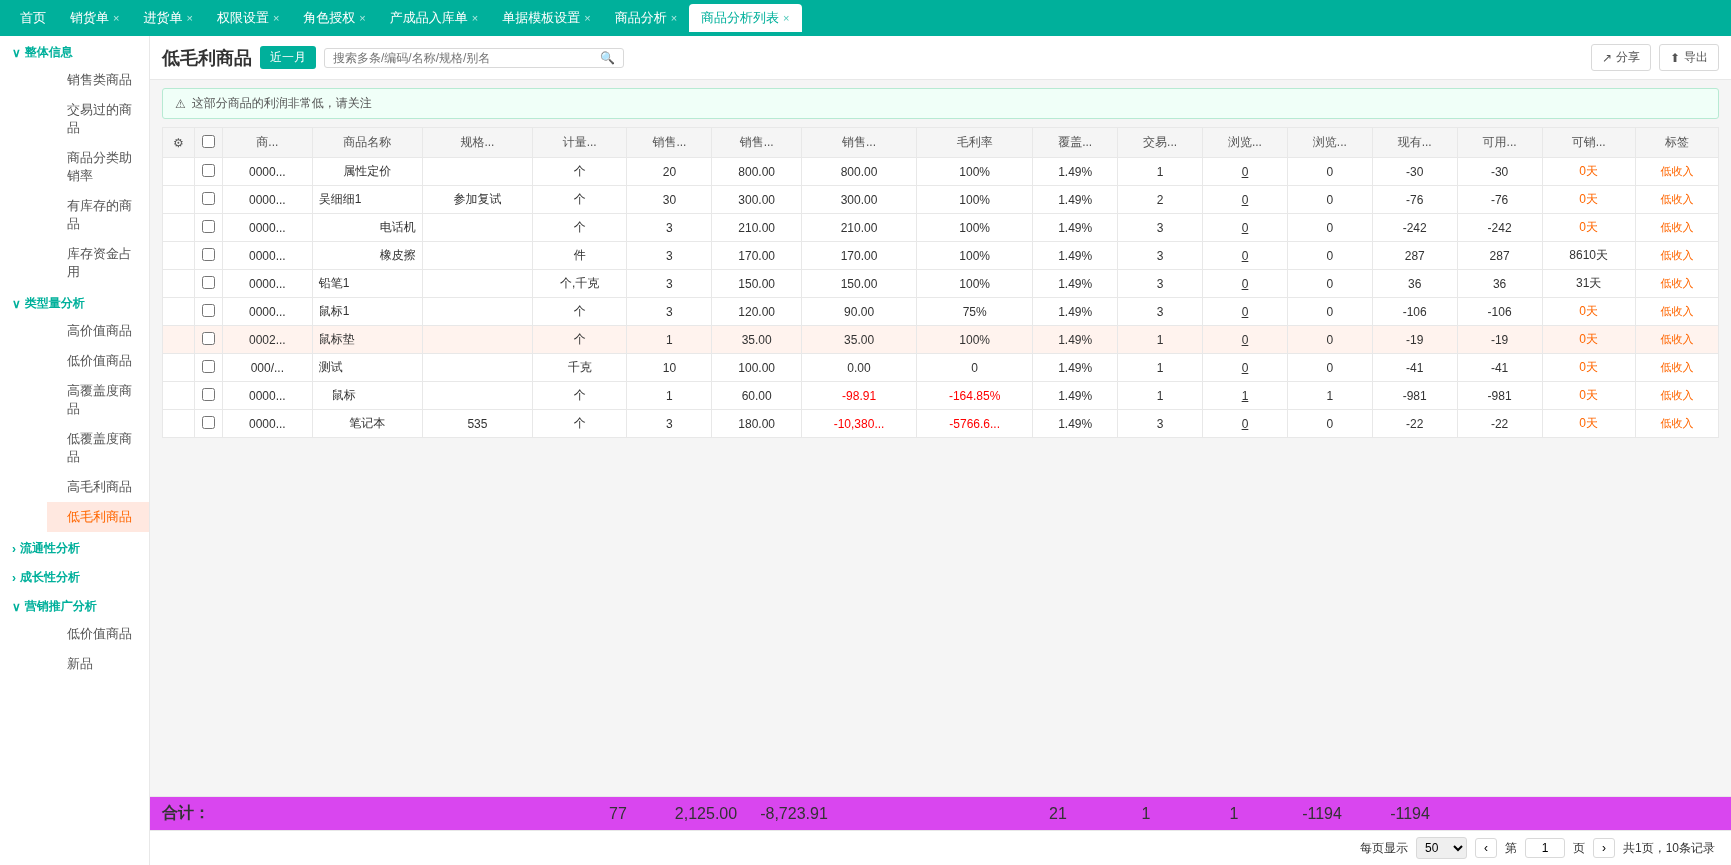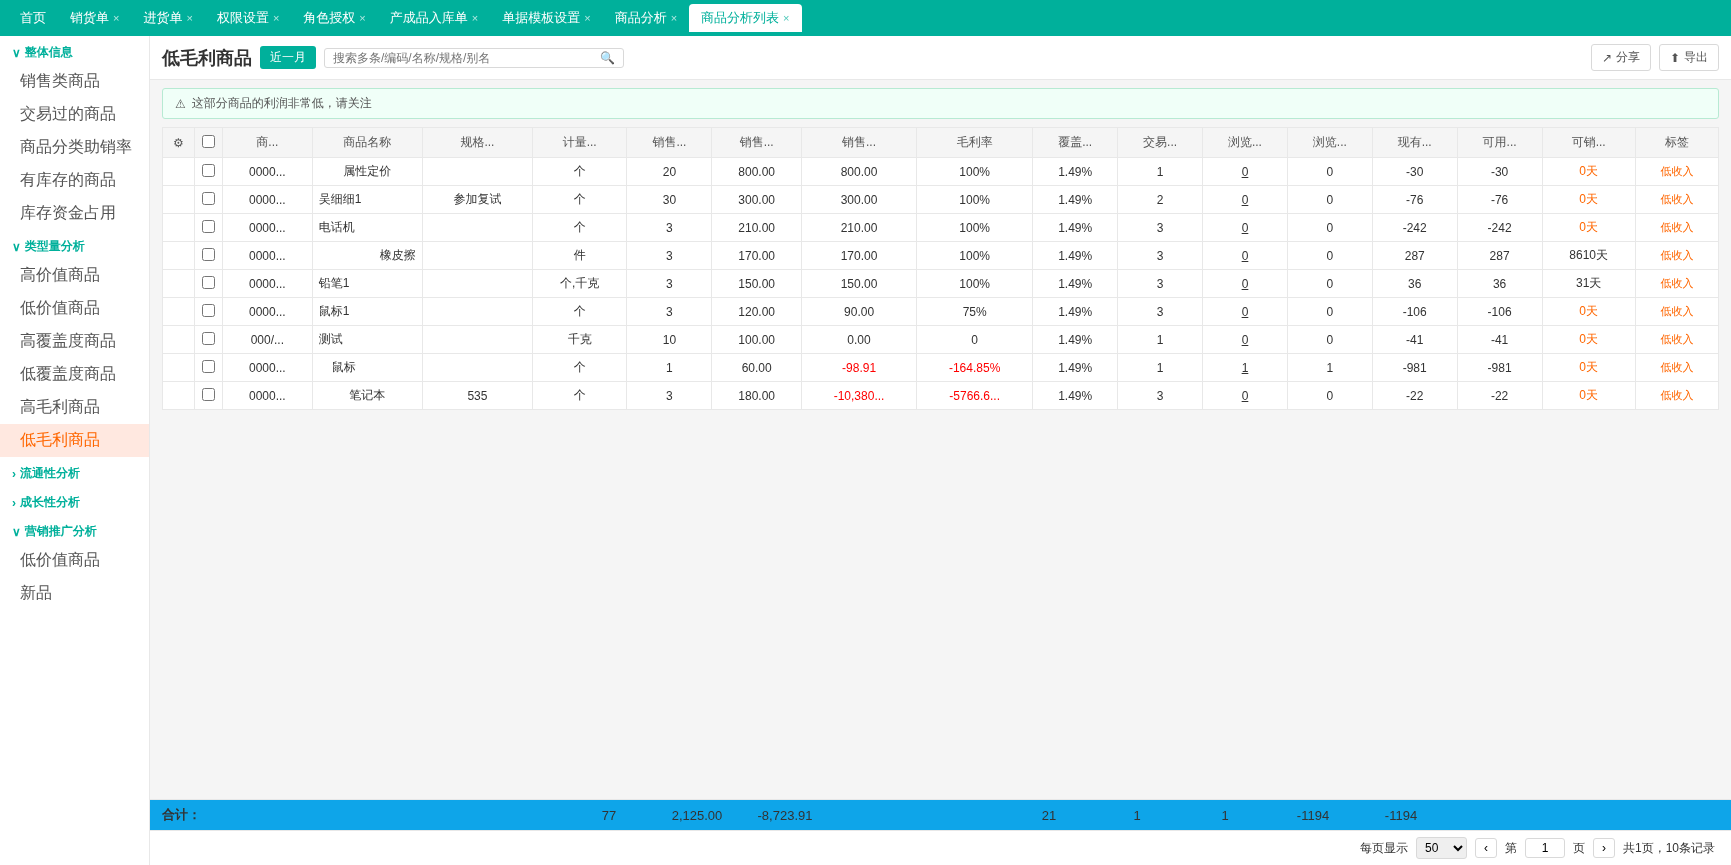--- a/index.html
+++ b/index.html
@@ -25,21 +25,21 @@
     
     .sidebar {
       width: 150px; background: #fff; border-right: 1px solid #e8e8e8;
       overflow-y: auto; flex-shrink: 0;
     }
     .sidebar-group-title {
       color: #00b09b; padding: 8px 12px 4px; font-size: 12px; font-weight: bold;
       display: flex; align-items: center; gap: 4px;
     }
     .sidebar-item {
-      padding: 6px 12px 6px 20px; cursor: pointer; color: #555; font-size: 16px;
+      padding: 6px 12px 6px 20px; cursor: pointer; color: #555; font-size: 13px; margin-left: 47px;
     }
     .sidebar-item.active { background: #ffe8e0; color: #ff6600; }
 
     
     .content { flex: 1; display: flex; flex-direction: column; overflow: hidden; }
 
     
     .content-header {
       display: flex; align-items: center; padding: 8px 12px; background: #fff;
       border-bottom: 1px solid #e8e8e8; gap: 8px;
@@ -87,22 +87,22 @@
       padding: 5px 6px; border: 1px solid #e8e8e8; text-align: center;
       white-space: nowrap;
     }
     tr.highlighted td { background: #fff3ee; }
     .tag-low { color: #ff6600; font-size: 11px; }
     .underline { text-decoration: underline; cursor: pointer; }
 
     
     .table-footer {
       display: flex; align-items: center; padding: 6px 12px;
-      background: #0ea5e9; border-top: 1px solid #e8e8e8;
-      font-size: 13px; color: #333;
+      background: #d946ef; border-top: 1px solid #e8e8e8;
+      font-size: 16px; color: #333;
     }
     .footer-label { font-weight: bold; margin-right: 20px; }
     .footer-cells { display: flex; gap: 8px; flex: 1; align-items: center; }
     .footer-cell { min-width: 80px; text-align: center; }
 
     
     .pagination-bar {
       display: flex; align-items: center; justify-content: flex-end;
       padding: 6px 16px; background: #fff; border-top: 1px solid #e8e8e8;
       gap: 8px; font-size: 12px;
@@ -292,21 +292,21 @@
     <td>0</td>
     <td>-76</td>
     <td>-76</td>
     <td style="color:#ff6600">0天</td>
     <td><span class="tag-low">低收入</span></td>
   </tr>
             <tr>
     <td></td>
     <td><input type="checkbox" style=""></td>
     <td>0000...</td>
-    <td style="text-align:left;">电话机</td>
+    <td style="text-align:right;">电话机</td>
     <td></td>
     <td>个</td>
     <td>3</td>
     <td>210.00</td>
     <td style="">210.00</td>
     <td style="">100%</td>
     <td>1.49%</td>
     <td>3</td>
     <td class="underline">0</td>
     <td>0</td>
@@ -365,20 +365,40 @@
     <td>3</td>
     <td>120.00</td>
     <td style="">90.00</td>
     <td style="">75%</td>
     <td>1.49%</td>
     <td>3</td>
     <td class="underline">0</td>
     <td>0</td>
     <td>-106</td>
     <td>-106</td>
+    <td style="color:#ff6600">0天</td>
+    <td><span class="tag-low">低收入</span></td>
+  </tr>
+            <tr class="highlighted">
+    <td></td>
+    <td><input type="checkbox" style=""></td>
+    <td>0002...</td>
+    <td style="text-align:left;">鼠标垫</td>
+    <td></td>
+    <td>个</td>
+    <td>1</td>
+    <td>35.00</td>
+    <td style="">35.00</td>
+    <td style="">100%</td>
+    <td>1.49%</td>
+    <td>1</td>
+    <td class="underline">0</td>
+    <td>0</td>
+    <td>-19</td>
+    <td>-19</td>
     <td style="color:#ff6600">0天</td>
     <td><span class="tag-low">低收入</span></td>
   </tr>
             <tr>
     <td></td>
     <td><input type="checkbox" style=""></td>
     <td>000/...</td>
     <td style="text-align:left;">测试</td>
     <td></td>
     <td>千克</td>

